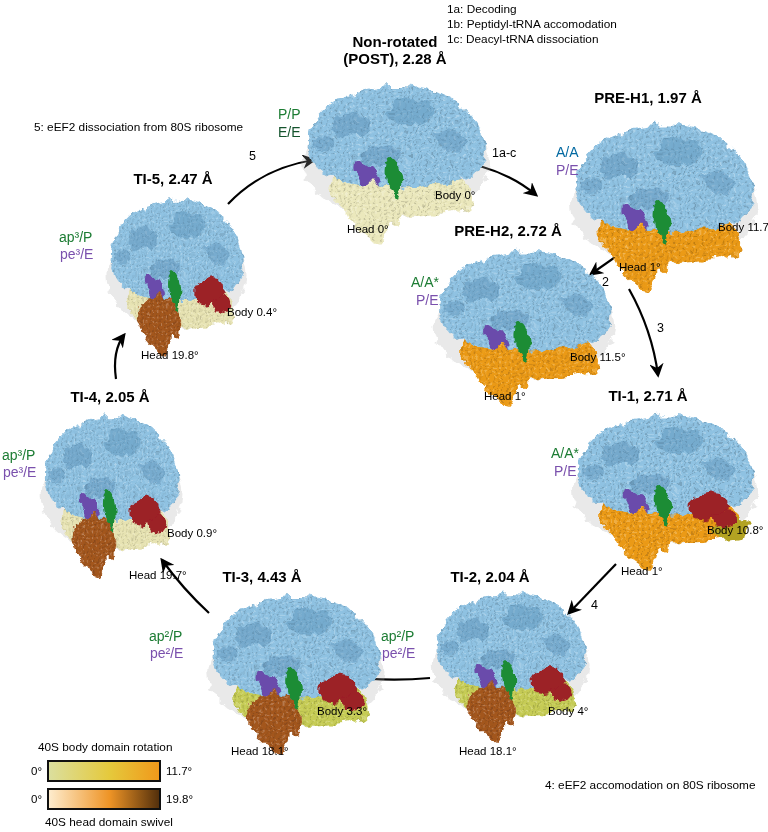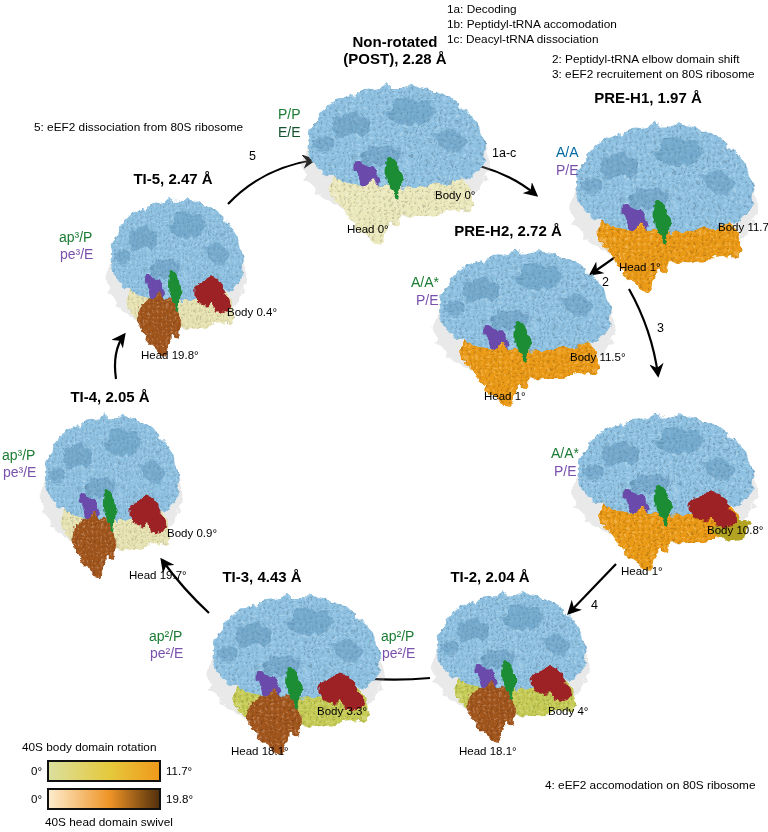--- a/index.html
+++ b/index.html
@@ -60,21 +60,21 @@
   #note-5{left:34px;top:120px;}
   #note-4{left:545px;top:778px;}
   #albl-5{left:249px;top:149px;}
   #albl-1ac{left:492px;top:146px;}
   #albl-2{left:602px;top:275px;}
   #albl-3{left:657px;top:321px;}
   #albl-4{left:591px;top:598px;}
 
   
   #legend{position:absolute;left:20px;top:740px;width:215px;}
-  .leg-title{font-size:11.8px;margin-left:2px;}
+  .leg-title{font-size:11.8px;margin-left:18px;}
   .leg-title.bottom{margin-left:25px;margin-top:5px;}
   .leg-row{display:flex;align-items:center;gap:5px;margin-top:6px;}
   .leg-min{font-size:11.5px;width:22px;text-align:right;}
   .leg-max{font-size:11.5px;}
   .leg-bar{width:110px;height:18px;border:2px solid #101010;}
 </style>
 </head>
 <body>
 
 <div class="page">
@@ -109,24 +109,20 @@
       <path d="M209,613 Q183,589 162,560" marker-end="url(#ah)"></path>
       <path d="M116,379 Q112,351 124,335" marker-end="url(#ah)"></path>
     </g>
   </svg>
 
   <div class="note" id="note-1abc">
     <div>1a: Decoding</div>
     <div>1b: Peptidyl-tRNA accomodation</div>
     <div>1c: Deacyl-tRNA dissociation</div>
   </div>
-  <div class="note" id="note-23">
-    <div>2: Peptidyl-tRNA elbow domain shift</div>
-    <div>3: eEF2 recruitement on 80S ribosome</div>
-  </div>
   <div class="note" id="note-5">5: eEF2 dissociation from 80S ribosome</div>
   <div class="note" id="note-4">4: eEF2 accomodation on 80S ribosome</div>
 
   <span class="arrow-label" id="albl-5">5</span>
   <span class="arrow-label" id="albl-1ac">1a-c</span>
   <span class="arrow-label" id="albl-2">2</span>
   <span class="arrow-label" id="albl-3">3</span>
   <span class="arrow-label" id="albl-4">4</span>
 
   <div class="state-title" id="title-post">
@@ -197,20 +193,21 @@
         <ellipse cx="104" cy="112" rx="8" ry="22" fill="#1e8c36" opacity="1" transform="rotate(-6 104 112)"></ellipse>
         <path d="M76,117 C60,122 50,136 57,149 C63,162 72,172 83,178 C93,182 101,175 99,163 C107,165 115,157 113,146 C111,131 99,121 88,117 C84,115 80,115 76,117 Z" fill="#eb9a15"></path>
         <path d="M76,117 C60,122 50,136 57,149 C63,162 72,172 83,178 C93,182 101,175 99,163 C107,165 115,157 113,146 C111,131 99,121 88,117 C84,115 80,115 76,117 Z" fill="url(#speck)"></path>
       </g>
     </svg>
   <div class="trna t-green" id="preh2-trna1" style="color: rgb(28, 124, 51);">A/A*</div>
   <div class="trna t-purple" id="preh2-trna2" style="color: rgb(122, 80, 173);">P/E</div>
   <div class="angle" id="preh2-body">Body 11.5°</div>
   <div class="angle" id="preh2-head">Head 1°</div>
 
+  <div class="state-title" id="title-ti1">TI-1, 2.71 Å</div>
   <svg class="ribo" id="map-ti1" viewBox="0 0 210 185" preserveAspectRatio="none">
       <g filter="url(#rough)">
         <ellipse cx="107" cy="95" rx="93" ry="60" fill="#a6a6a6" opacity="0.25"></ellipse>
         <path d="M44,112 C58,101 92,105 116,106 C152,103 180,112 184,129 C187,143 171,151 150,151 C119,156 79,153 60,145 C44,138 36,121 44,112 Z" fill="#eb9a15"></path>
         <path d="M44,112 C58,101 92,105 116,106 C152,103 180,112 184,129 C187,143 171,151 150,151 C119,156 79,153 60,145 C44,138 36,121 44,112 Z" fill="url(#speck)"></path>
         <path d="M20,82 C16,46 50,16 102,13 C156,10 194,40 195,79 C196,101 181,113 158,117 C118,126 56,123 38,109 C26,100 22,93 20,82 Z" fill="#8fc2e2"></path>
         <path d="M20,82 C16,46 50,16 102,13 C156,10 194,40 195,79 C196,101 181,113 158,117 C118,126 56,123 38,109 C26,100 22,93 20,82 Z" fill="url(#speck)"></path>
         <ellipse cx="62" cy="55" rx="19" ry="13" fill="#4d85ad" opacity="0.4" transform="rotate(10 62 55)"></ellipse>
         <ellipse cx="122" cy="40" rx="23" ry="14" fill="#4d85ad" opacity="0.38" transform="rotate(-8 122 40)"></ellipse>
         <ellipse cx="162" cy="72" rx="16" ry="11" fill="#4d85ad" opacity="0.35" transform="rotate(15 162 72)"></ellipse>

